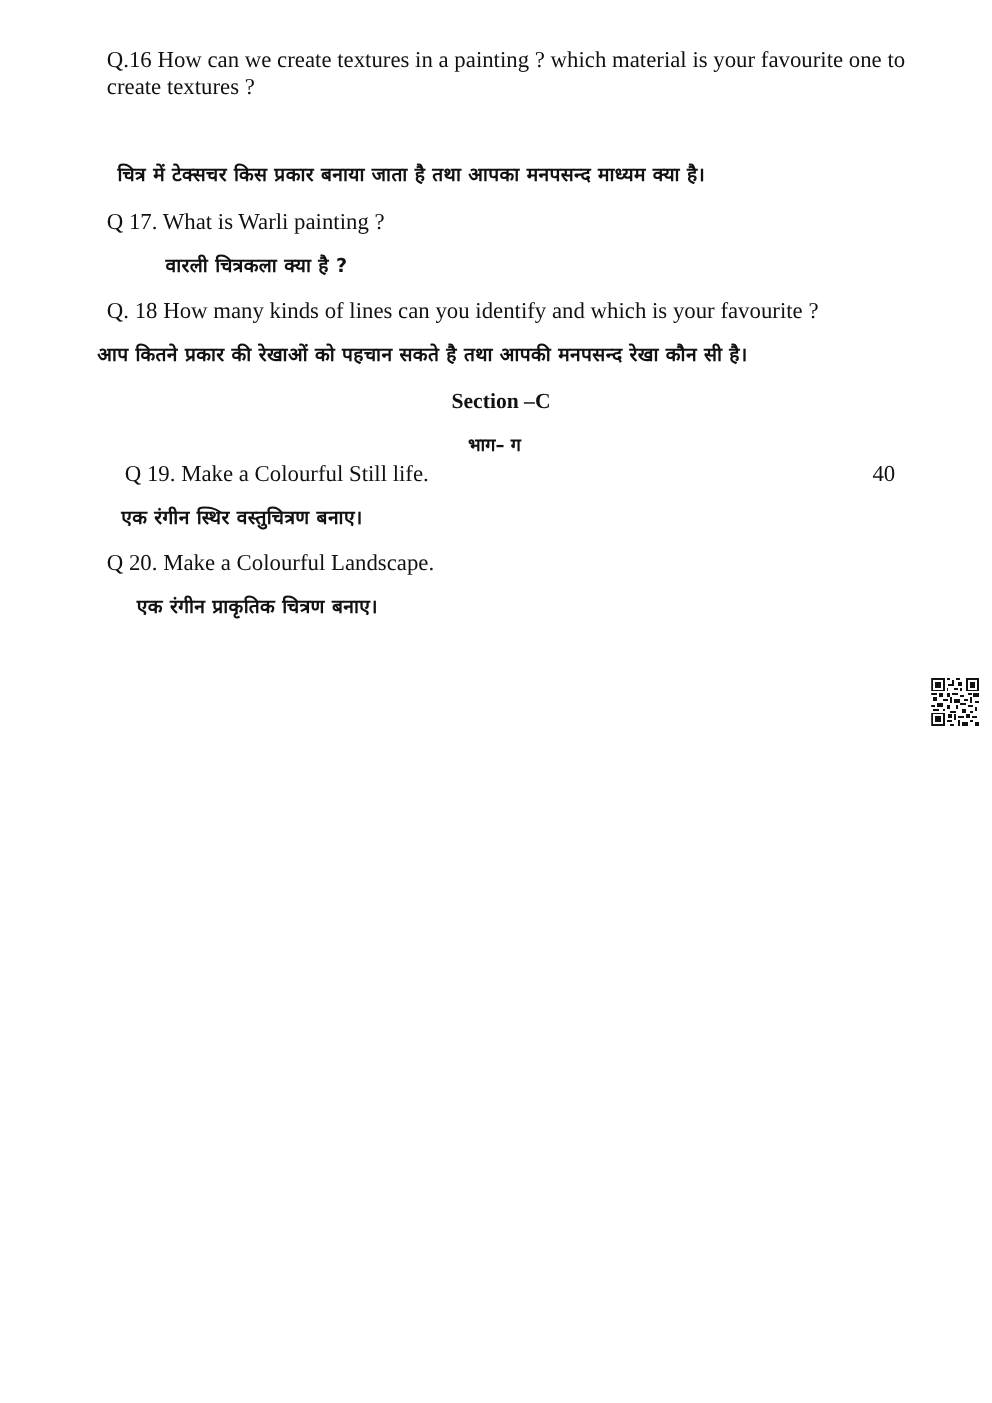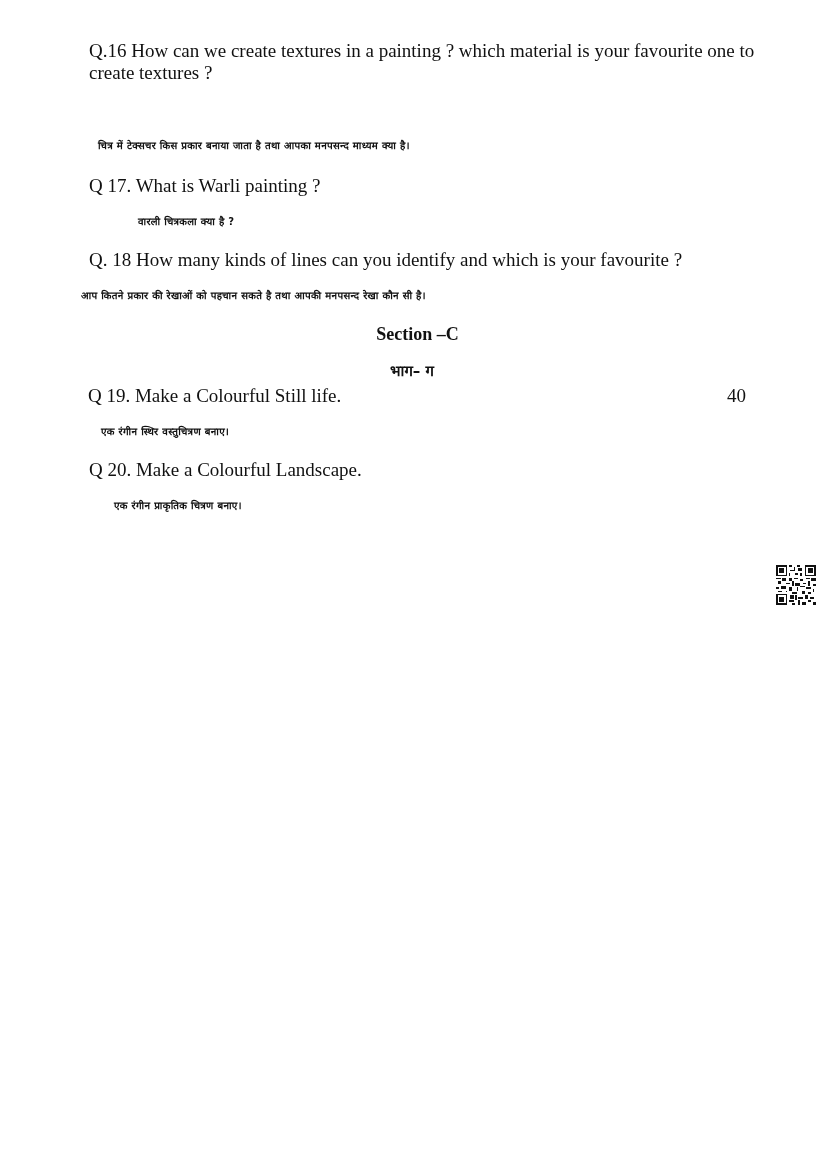--- a/index.html
+++ b/index.html
@@ -16,21 +16,21 @@
     }
     .en {
       font-family: "Liberation Serif", serif;
       font-size: 19px;
       line-height: 22px;
       position: absolute;
       white-space: nowrap;
     }
     .hi {
       font-family: "DejaVu Sans", sans-serif;
-      font-size: 10px;
+      font-size: 16px;
       font-weight: bold;
       line-height: 22px;
       position: absolute;
       white-space: nowrap;
       letter-spacing: 0.3px;
     }
     .q16 {
       left: 89px;
       top: 40px;
       width: 690px;
@@ -56,21 +56,21 @@
       position: absolute;
       left: 0;
       width: 824px;
       top: 361px;
       text-align: center;
       font-family: "DejaVu Sans", sans-serif;
       font-weight: bold;
       font-size: 15px;
       line-height: 20px;
     }
-    .q19 { left: 88px; top: 385px; }
+    .q19 { left: 104px; top: 385px; }
     .q19-marks { left: 727px; top: 385px; }
     .q19-hi { left: 89px; top: 421px; margin-left: 12px; }
     .q20 { left: 89px; top: 459px; }
     .q20-hi { left: 114px; top: 495px; text-align: right; }
     .qr {
       position: absolute;
       left: 776px;
       top: 565px;
       width: 40px;
       height: 40px;

